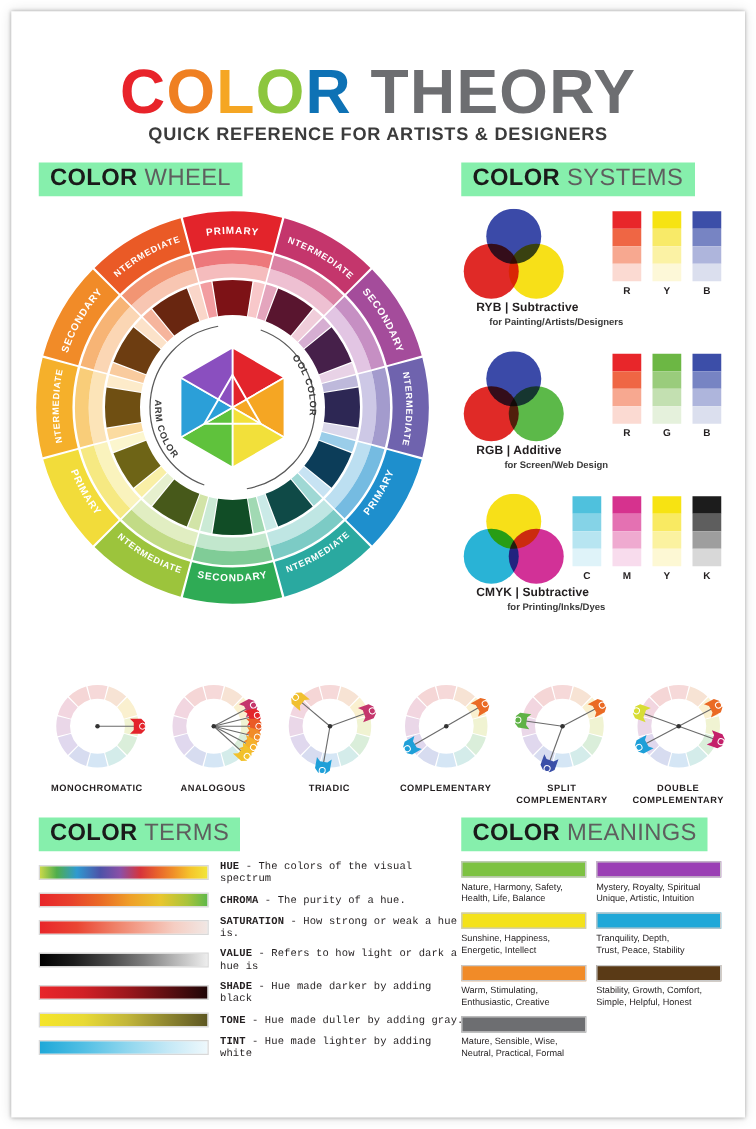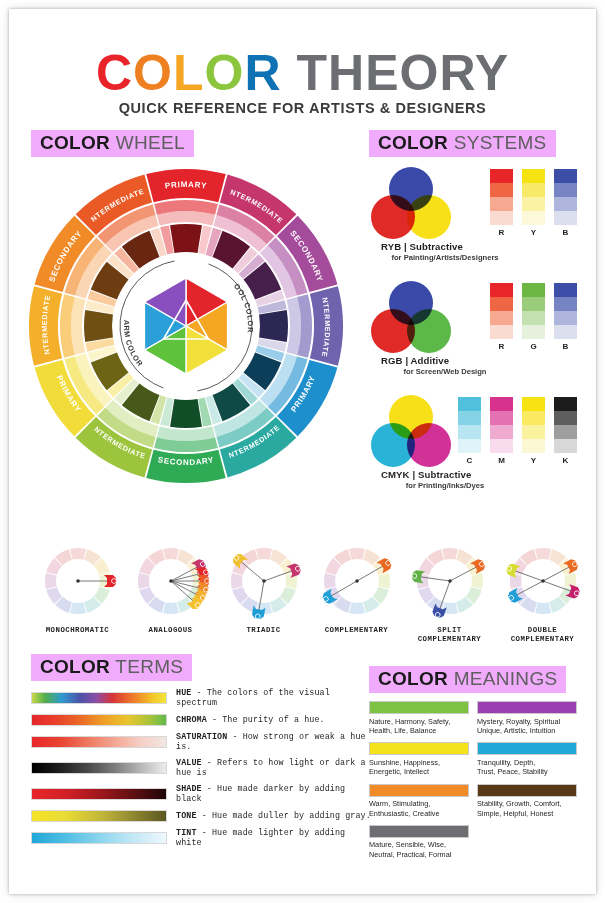--- a/index.html
+++ b/index.html
@@ -36,21 +36,21 @@
     font-size: 14.5px;
     font-weight: 700;
     letter-spacing: 0.6px;
     color: #3b3b3b;
     margin-top: 1px;
   }
 
   
   .sec-head {
     display: inline-block;
-    background: #f0abfc;
+    background: #86efac;
     padding: 2px 9px 3px 9px;
     font-size: 19px;
     letter-spacing: 0.3px;
   }
   .sec-head b { font-weight: 700; color: #1a1a1a; }
   .sec-head i { font-style: normal; font-weight: 400; color: #5e5e5e; }
 
   
   .row-top { position: relative; margin-top: 14px; height: 400px; }
   .col-wheel { position: absolute; left: 22px; top: 0; width: 340px; }
@@ -65,32 +65,32 @@
   .sys-caption { position: absolute; left: 12px; top: 74px; width: 128px; }
   .sys-title { font-size: 9.6px; font-weight: 700; color: #231f20; letter-spacing: .1px; }
   .sys-sub   { font-size: 7.6px; font-weight: 700; color: #3a3a3a; margin-top: 1px; text-align: center; }
   .swatch-cols { position: absolute; right: 2px; top: 2px; display: flex; gap: 9px; }
   .sw-col { width: 23px; }
   .sw-col .chip { height: 14px; display:block; }
   .sw-col .lbl { text-align: center; font-size: 8px; font-weight: 700; margin-top: 3px; color:#231f20; }
 
   
   .row-rel { margin-top: 6px; padding-left: 22px; }
-  .rel-grid { display: flex; gap: 0px; margin-top: 8px; font-family: Liberation Mono, monospace; }
+  .rel-grid { display: flex; gap: 0px; margin-top: 8px; }
   .rel-item { width: 93px; text-align: center; }
   .rel-item svg { display: block; margin: 0 auto; }
   .rel-label {
     font-size: 7.4px; font-weight: 700; letter-spacing: .45px;
     color: #231f20; margin-top: 2px; line-height: 9px;
   }
 
   
   .row-bot { position: relative; margin-top: 10px; height: 220px; }
   .col-terms { position: absolute; left: 22px; top: 0; width: 340px; }
-  .col-mean  { position: absolute; left: 360px; top: 12px; width: 212px; }
+  .col-mean  { position: absolute; left: 360px; top: 0; width: 212px; }
 
   .term-row { display: flex; align-items: center; margin-top: 6px; font-family: Liberation Mono, monospace; }
   .term-bar { width: 136px; height: 12px; border: 1px solid #d8d8d8; flex: 0 0 auto; }
   .term-txt { font-size: 8.4px; margin-left: 9px; color: #231f20; letter-spacing: .1px; }
   .term-txt b { font-weight: 700; }
   .term-txt span { font-weight: 400; }
 
   .mean-grid { display: flex; flex-wrap: wrap; margin-top: 8px; gap: 0 8px; }
   .mean-cell { width: 100px; margin-bottom: 7px; }
   .mean-chip { height: 13px; border: 1px solid #c9c9c9; }

